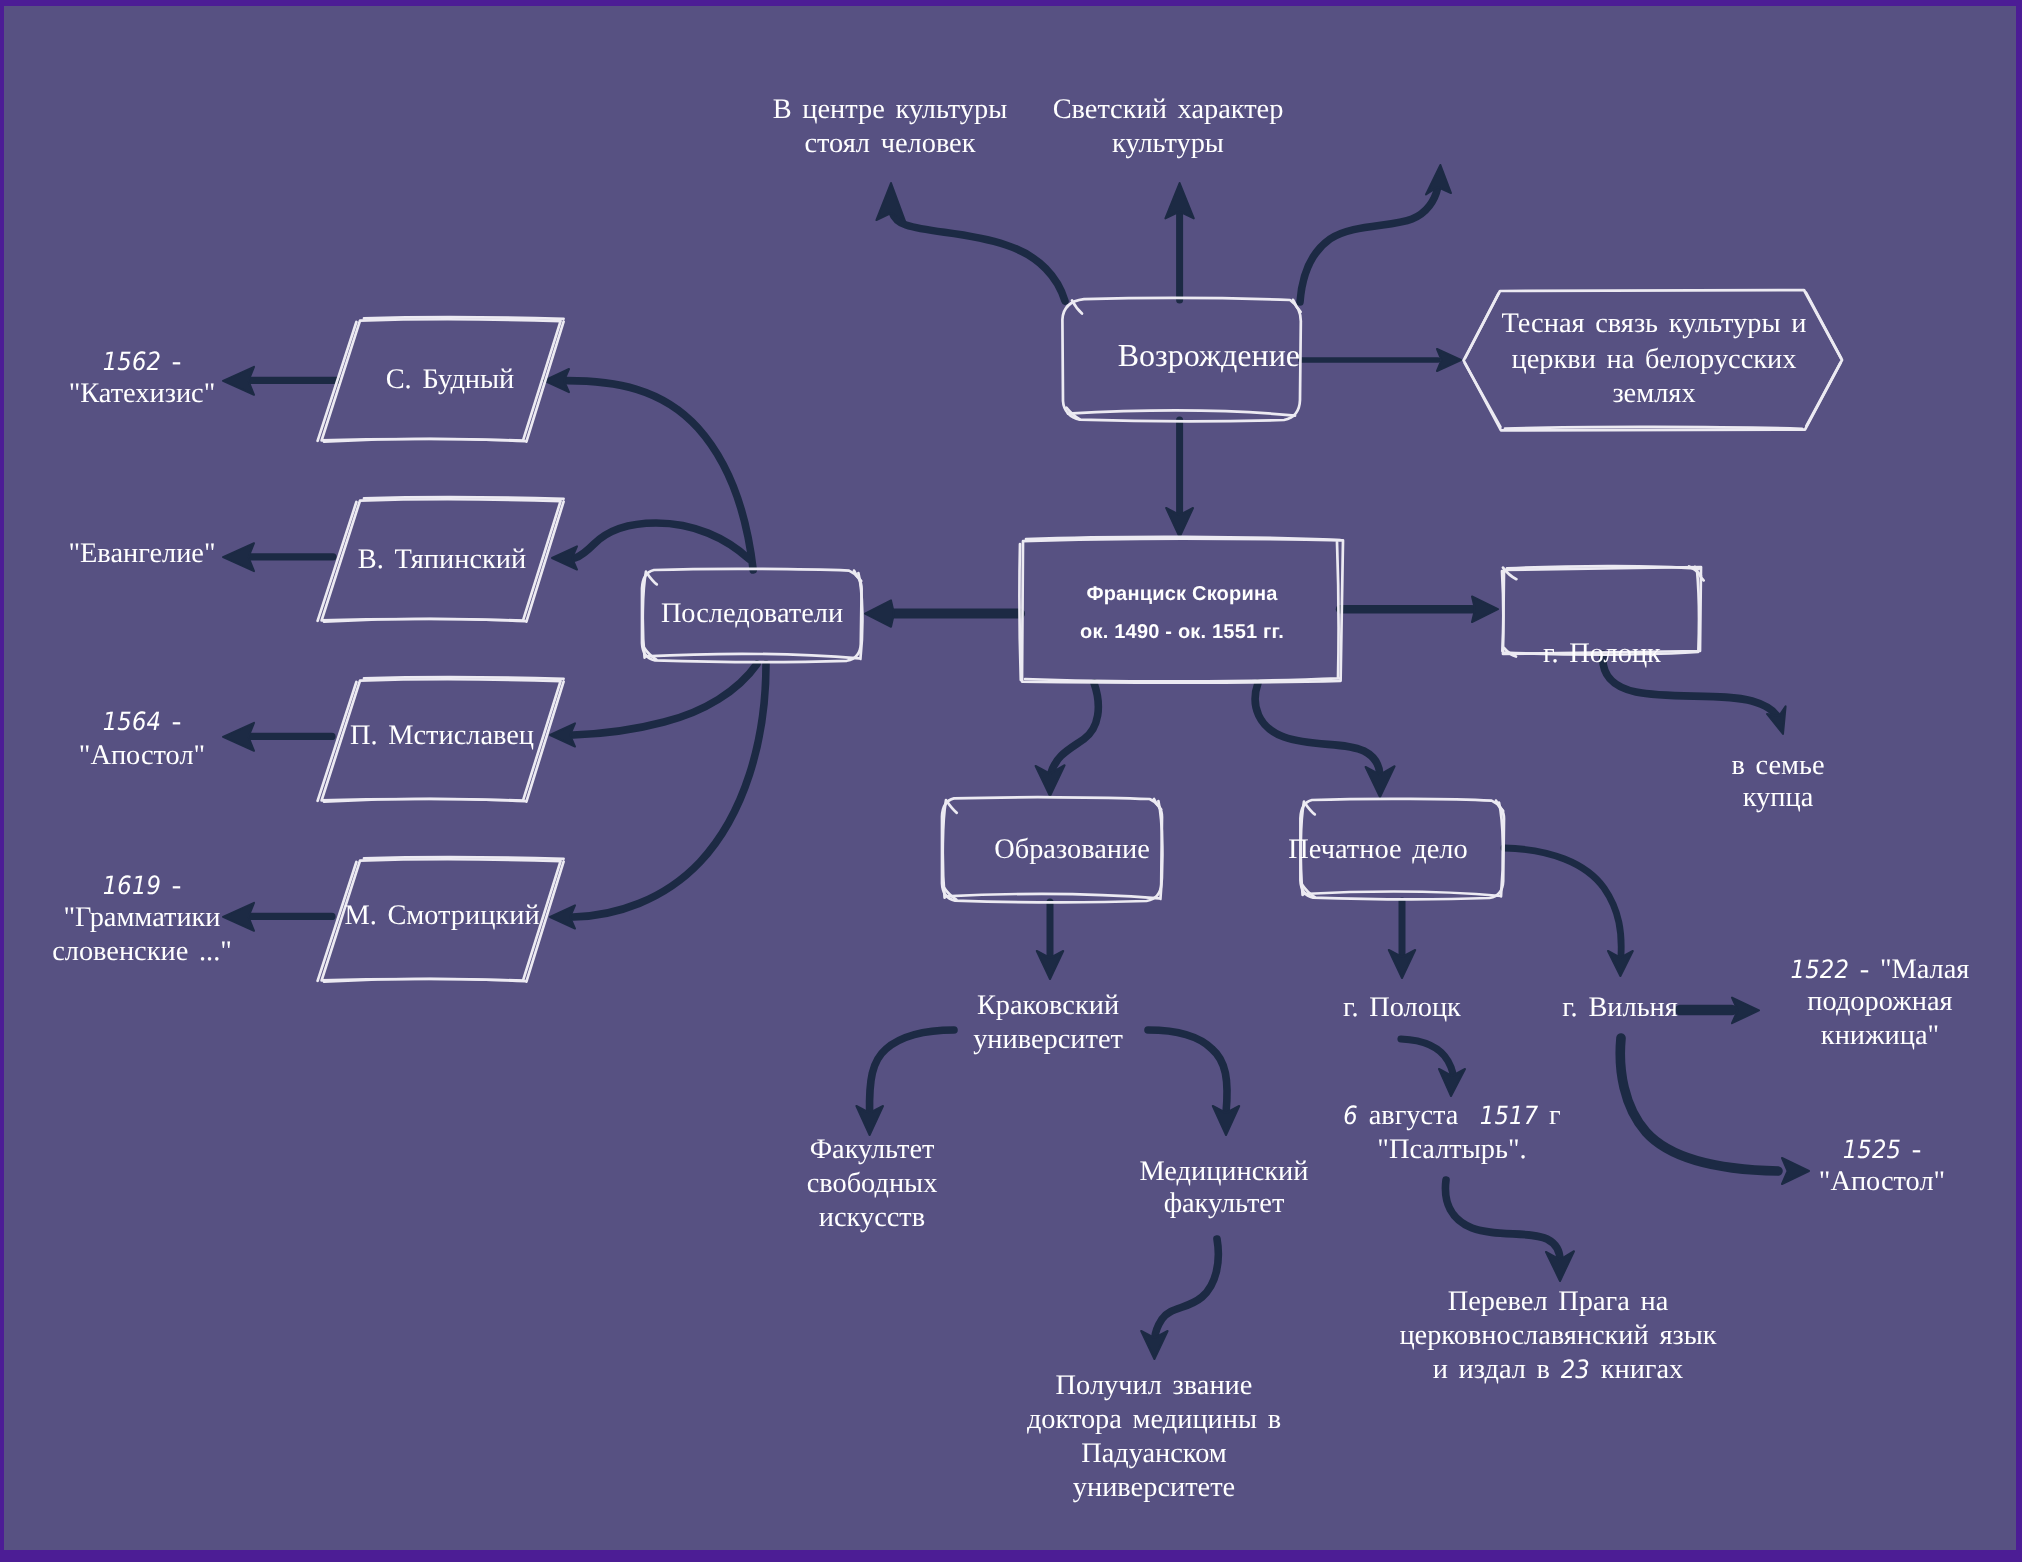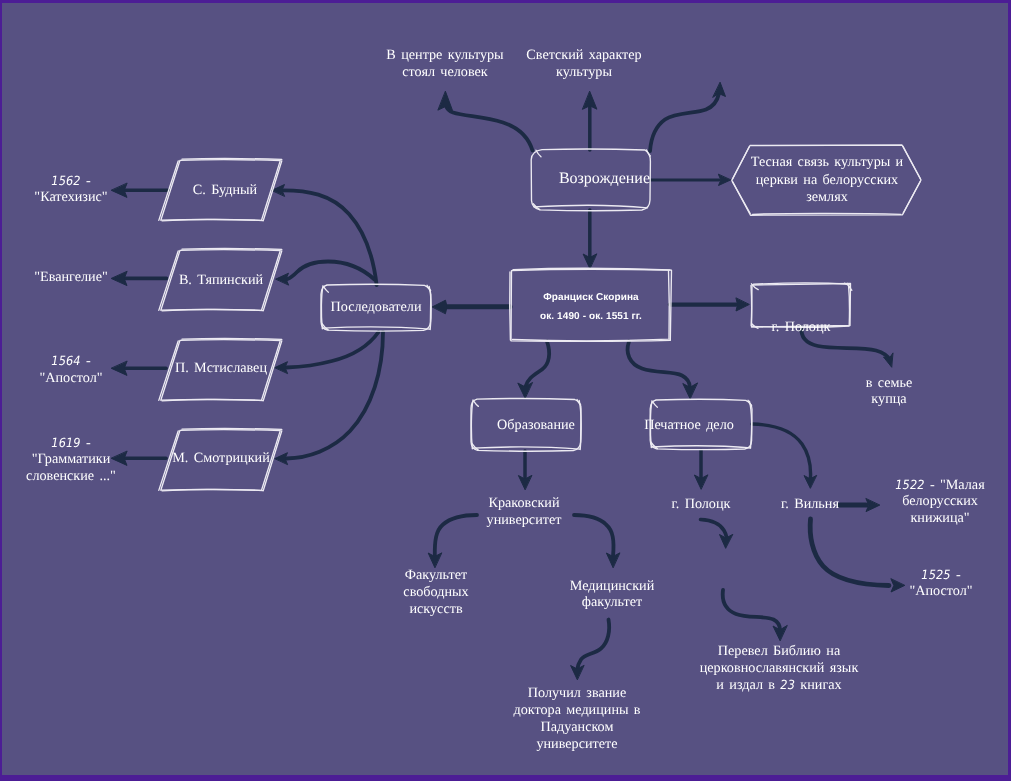--- a/index.html
+++ b/index.html
@@ -253,24 +253,25 @@
   <div class="lbl" style="left:371px;top:567px;width:130px;"><span>Факультет</span><br><span>свободных</span><br><span>искусств</span></div>
 
   <div class="lbl" style="left:542px;top:577.5px;width:140px;"><span>Медицинский</span><br><span>факультет</span></div>
 
   <div class="lbl" style="left:487px;top:685px;width:180px;"><span>Получил звание</span><br><span>доктора медицины в</span><br><span>Падуанском</span><br><span>университете</span></div>
 
   <div class="lbl" style="left:646px;top:495.5px;width:110px;"><span>г. Полоцк</span></div>
 
   <div class="lbl" style="left:755px;top:495.5px;width:110px;"><span>г. Вильня</span></div>
 
-
-  <div class="lbl" style="left:679px;top:643px;width:200px;"><span>Перевел Библию на</span><br><span>церковнославянский язык</span><br><span>и издал в </span><span class="num">23</span><span> книгах</span></div>
-
-  <div class="lbl" style="left:840px;top:476.5px;width:200px;"><span class="num">1522</span><span> - "Малая</span><br><span>белорусских</span><br><span>книжица"</span></div>
+  <div class="lbl" style="left:641px;top:550px;width:170px;"><span class="num">6</span><span> августа  </span><span class="num">1517</span><span> г</span><br><span>"Псалтырь".</span></div>
+
+  <div class="lbl" style="left:679px;top:643px;width:200px;"><span>Перевел Прага на</span><br><span>церковнославянский язык</span><br><span>и издал в </span><span class="num">23</span><span> книгах</span></div>
+
+  <div class="lbl" style="left:840px;top:476.5px;width:200px;"><span class="num">1522</span><span> - "Малая</span><br><span>подорожная</span><br><span>книжица"</span></div>
 
   <div class="lbl" style="left:851px;top:566.5px;width:180px;"><span class="num">1525</span><span> -</span><br><span>"Апостол"</span></div>
 
   <div class="nodetext" style="left:531px;top:170px;width:119px;font-size:16px;word-spacing:0;text-align:right;"><span>Возрождение</span></div>
 
   <div class="maintext" style="left:510px;top:287.5px;width:162px;"><span>Франциск Скорина</span><br><span>ок. 1490 - ок. 1551 гг.</span></div>
 
   <div class="nodetext" style="left:321px;top:299px;width:110px;"><span>Последователи</span></div>
 
   <div class="nodetext" style="left:751px;top:297px;width:100px;margin-top:22px;"><span>г. Полоцк</span></div>

